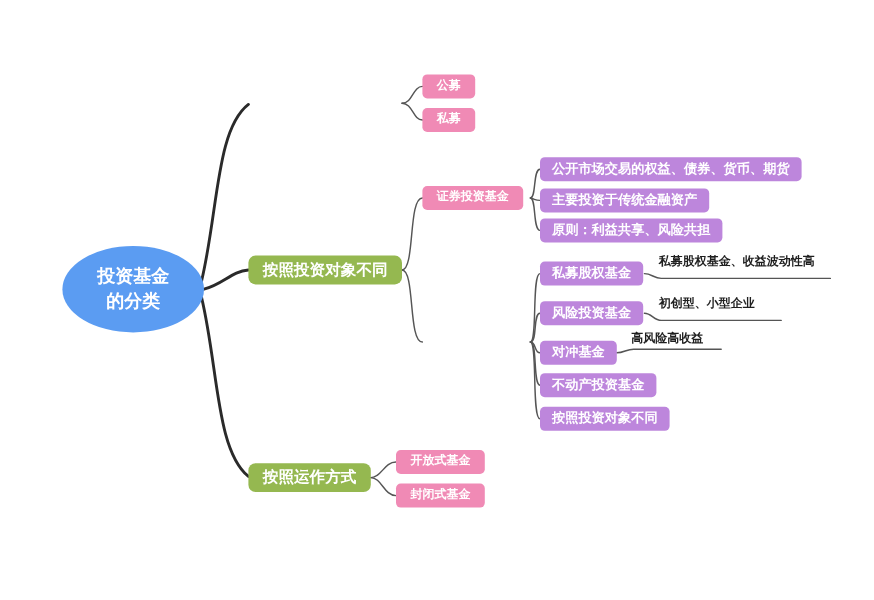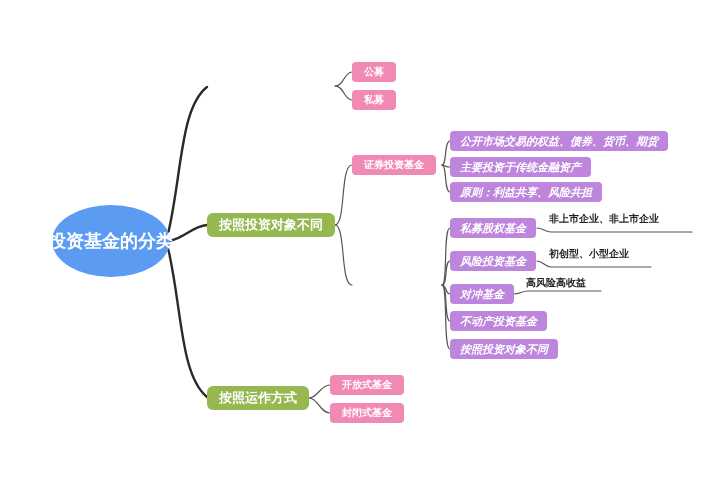--- a/index.html
+++ b/index.html
@@ -28,24 +28,24 @@
     color: #ffffff;
     font-weight: bold;
     box-sizing: border-box;
   }
   .root {
     width: 118px;
     height: 72px;
     border-radius: 50%;
     background: var(--root, #5B9CF2);
     display: flex;
-    flex-direction: row;
+    flex-direction: column;
     align-items: center;
     justify-content: center;
-    font-size: 18px;
+    font-size: 15px;
     line-height: 21px;
     text-align: center;
   }
   .lvl1 {
     background: var(--branch, #95B850);
     font-size: 13px;
     line-height: 16px;
     padding: 4px 12px;
     border-radius: 6px;
   }
@@ -55,21 +55,20 @@
     line-height: 14px;
     padding: 3px 12px;
     border-radius: 4px;
   }
   .purple {
     background: var(--purple, #BD86DC);
     font-size: 11px;
     line-height: 14px;
     padding: 3px 10px;
     border-radius: 4px;
-    font-style: italic;
   }
   .note {
     color: var(--note_text, #1f1f1f);
     font-size: 10px;
     line-height: 12px;
     font-weight: bold;
     background: transparent;
   }
   .stroke-main {
     fill: none;
@@ -128,21 +127,21 @@
   <div class="node pink" style="left:352px; top:90px;">私募</div>
 
   <div class="node pink" style="left:352px; top:155px;">证券投资基金</div>
 
   <div class="node lvl1" style="left:207px; top:213px;">按照投资对象不同</div>
   <div class="node purple" style="left:450px; top:131px;">公开市场交易的权益、债券、货币、期货</div>
   <div class="node purple" style="left:450px; top:157px;">主要投资于传统金融资产</div>
   <div class="node purple" style="left:450px; top:182px;">原则：利益共享、风险共担</div>
 
   <div class="node purple" style="left:450px; top:218px;">私募股权基金</div>
-  <div class="node note" style="left:549px; top:213px;">非上市企业、非上市企业</div>
+  <div class="node note" style="left:549px; top:213px;">私募股权基金、收益波动性高</div>
   <div class="node purple" style="left:450px; top:251px;">风险投资基金</div>
   <div class="node note" style="left:549px; top:248px;">初创型、小型企业</div>
   <div class="node purple" style="left:450px; top:284px;">对冲基金</div>
   <div class="node note" style="left:526px; top:277px;">高风险高收益</div>
   <div class="node purple" style="left:450px; top:311px;">不动产投资基金</div>
   <div class="node purple" style="left:450px; top:339px;">按照投资对象不同</div>
 
   <div class="node lvl1" style="left:207px; top:386px;">按照运作方式</div>
   <div class="node pink" style="left:330px; top:375px;">开放式基金</div>
   <div class="node pink" style="left:330px; top:403px;">封闭式基金</div>

